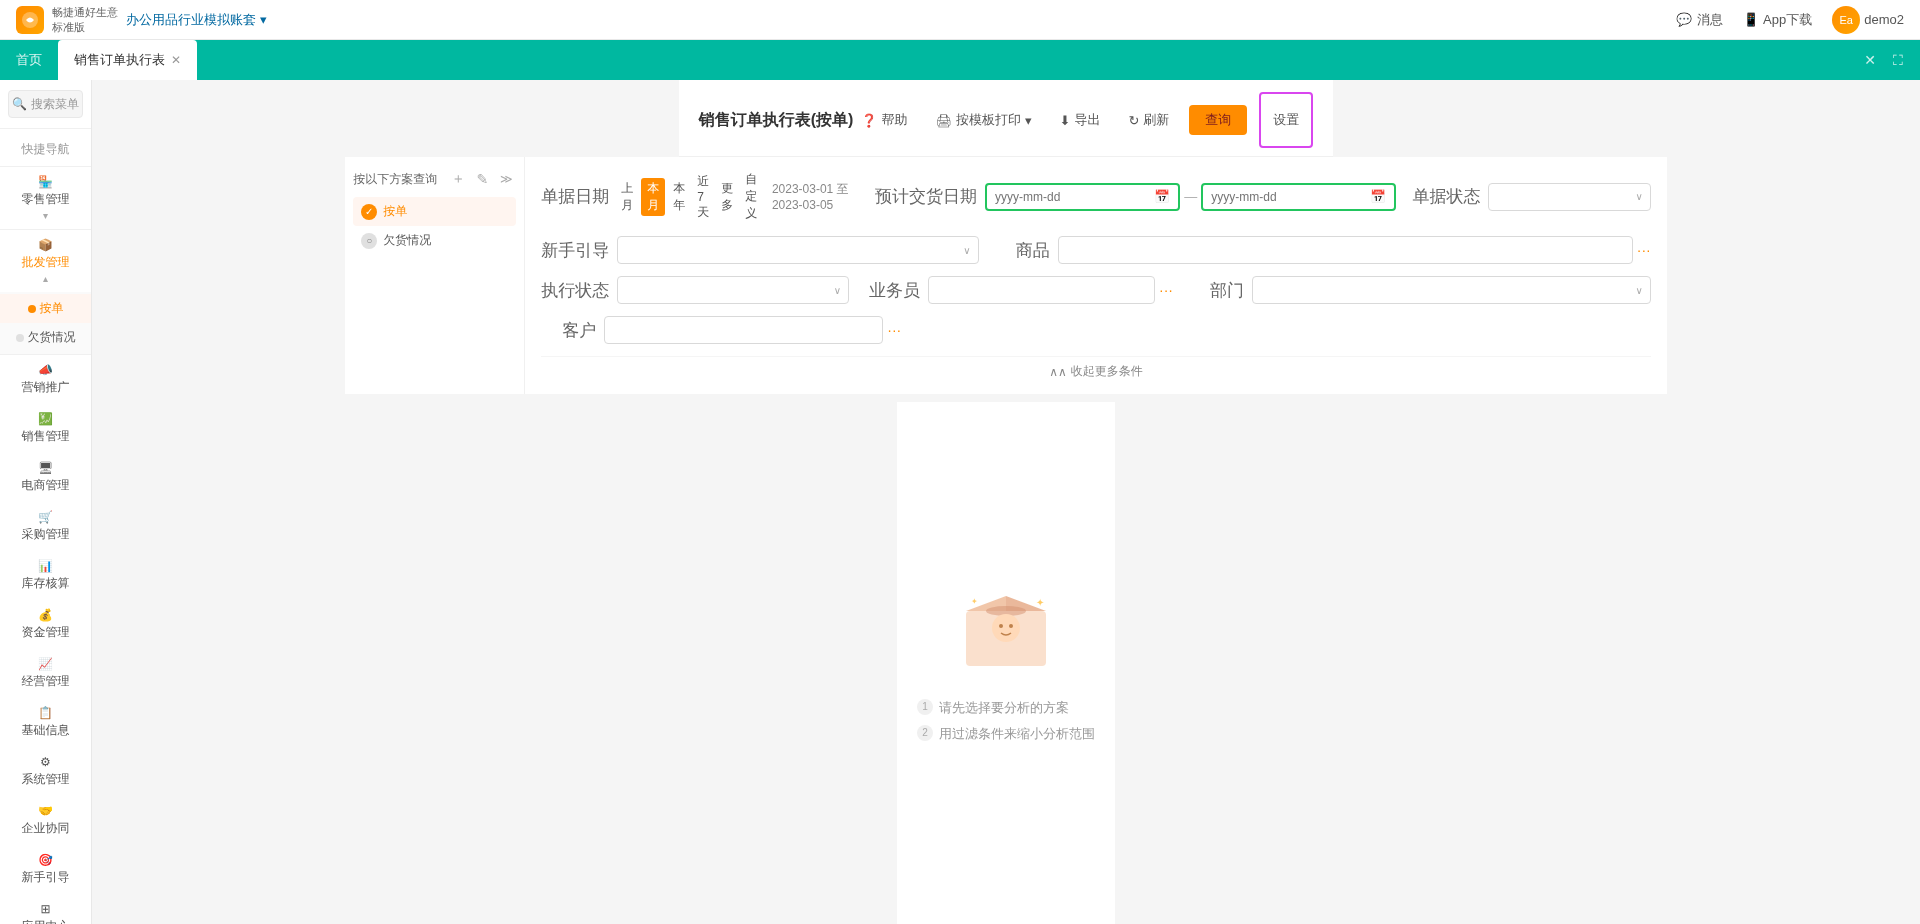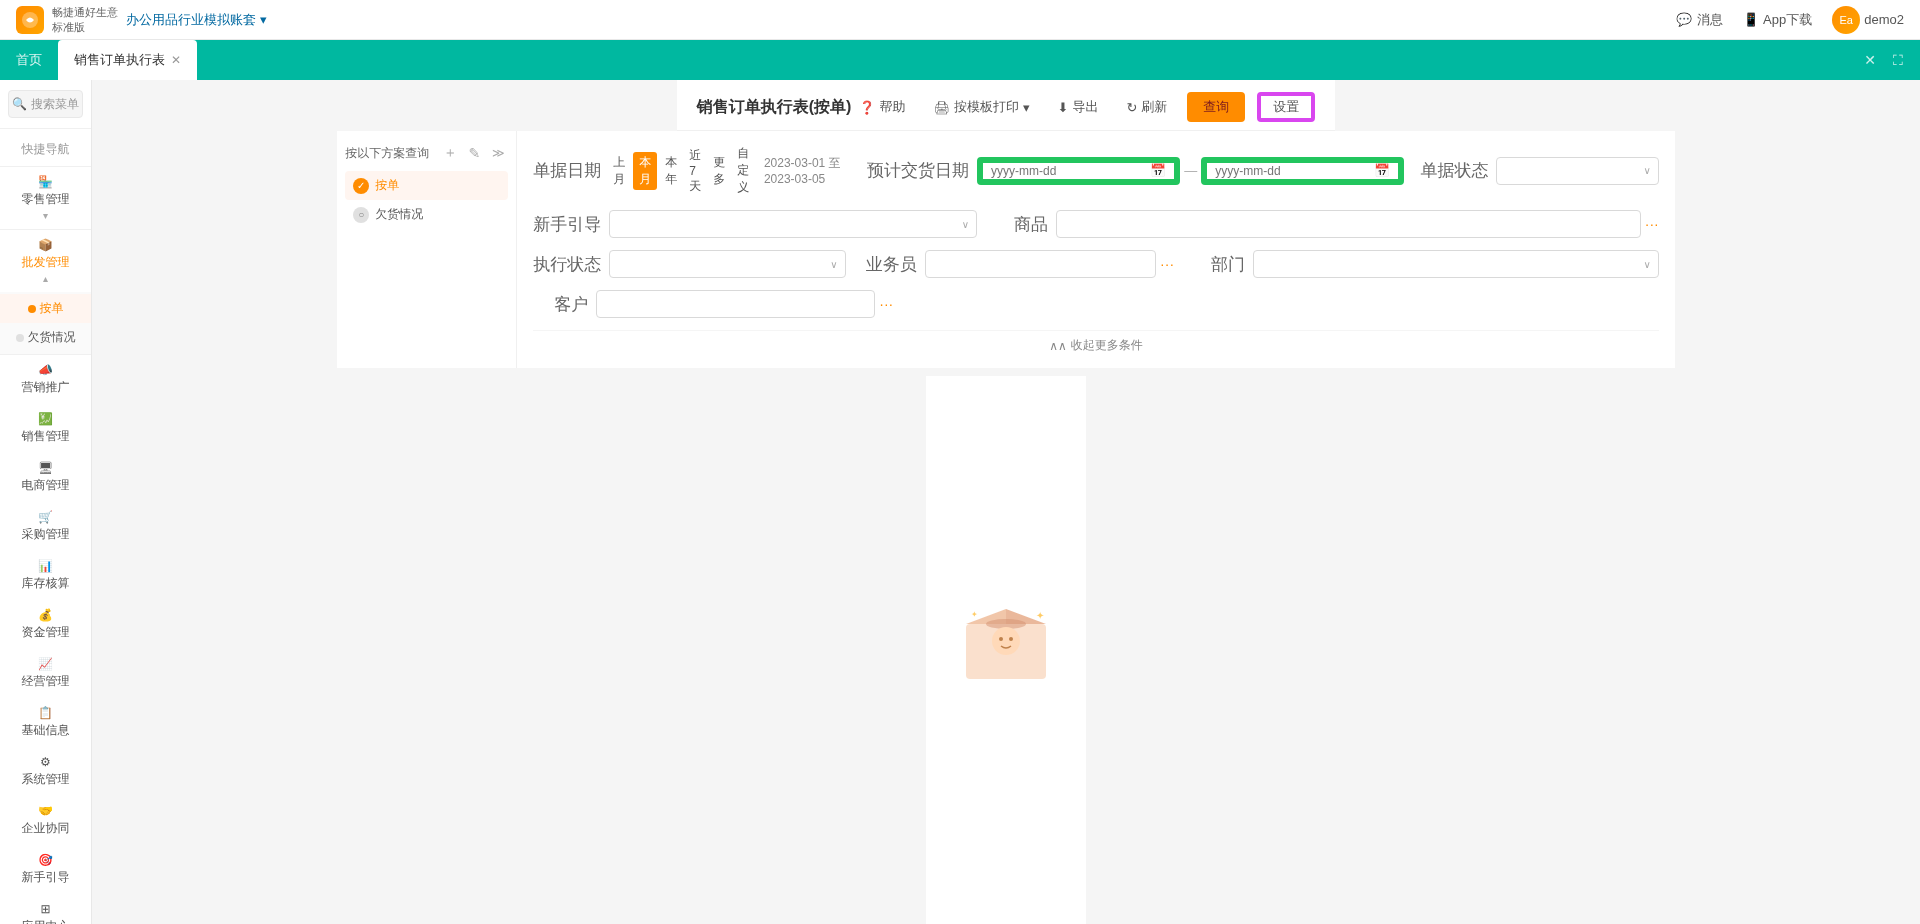--- a/index.html
+++ b/index.html
@@ -254,23 +254,23 @@
       color: #7f1d1d;
       border: none;
       border-radius: 4px;
       padding: 6px 16px;
       font-size: 13px;
       cursor: pointer;
     }
     .page-action-secondary {
       background: #fff;
       color: #555;
-      border: 4px solid #d946ef;
+      border: 2px solid #d946ef;
       border-radius: 4px;
-      padding: 2px 12px;
+      padding: 17px 12px;
       font-size: 13px;
       cursor: pointer;
     }
 
     
     .filter-panel {
       background: #fff;
       margin: 0;
       display: flex;
     }
@@ -432,21 +432,21 @@
       position: absolute;
       right: 8px;
       font-size: 10px;
       color: #aaa;
       pointer-events: none;
     }
     .filter-date-wrapper {
       flex: 1;
       display: flex;
       align-items: center;
-      border: 6px solid #22c55e;
+      border: 2px solid #22c55e;
       border-radius: 4px;
       padding: 4px 8px;
       height: 28px;
       background: #fff;
       gap: 4px;
     }
     .filter-date-input {
       border: none;
       outline: none;
       font-size: 12px;
@@ -841,16 +841,20 @@
 
           <circle cx="60" cy="52" r="14" fill="#ffd9b8"></circle>
           <circle cx="55" cy="50" r="2" fill="#c0824c"></circle>
           <circle cx="65" cy="50" r="2" fill="#c0824c"></circle>
           <path d="M55 57 Q60 61 65 57" stroke="#c0824c" stroke-width="1.5" fill="none"></path>
 
           <text x="90" y="30" font-size="10" fill="#ffcc66">✦</text>
           <text x="25" y="28" font-size="8" fill="#ffcc66">✦</text>
         </svg>
       </div>
+      <ul class="empty-text-list">
+        <li>请先选择要分析的方案</li>
+        <li>用过滤条件来缩小分析范围</li>
+      </ul>
     </div>
 
   </div>
 </div>
 
 </body></html>

